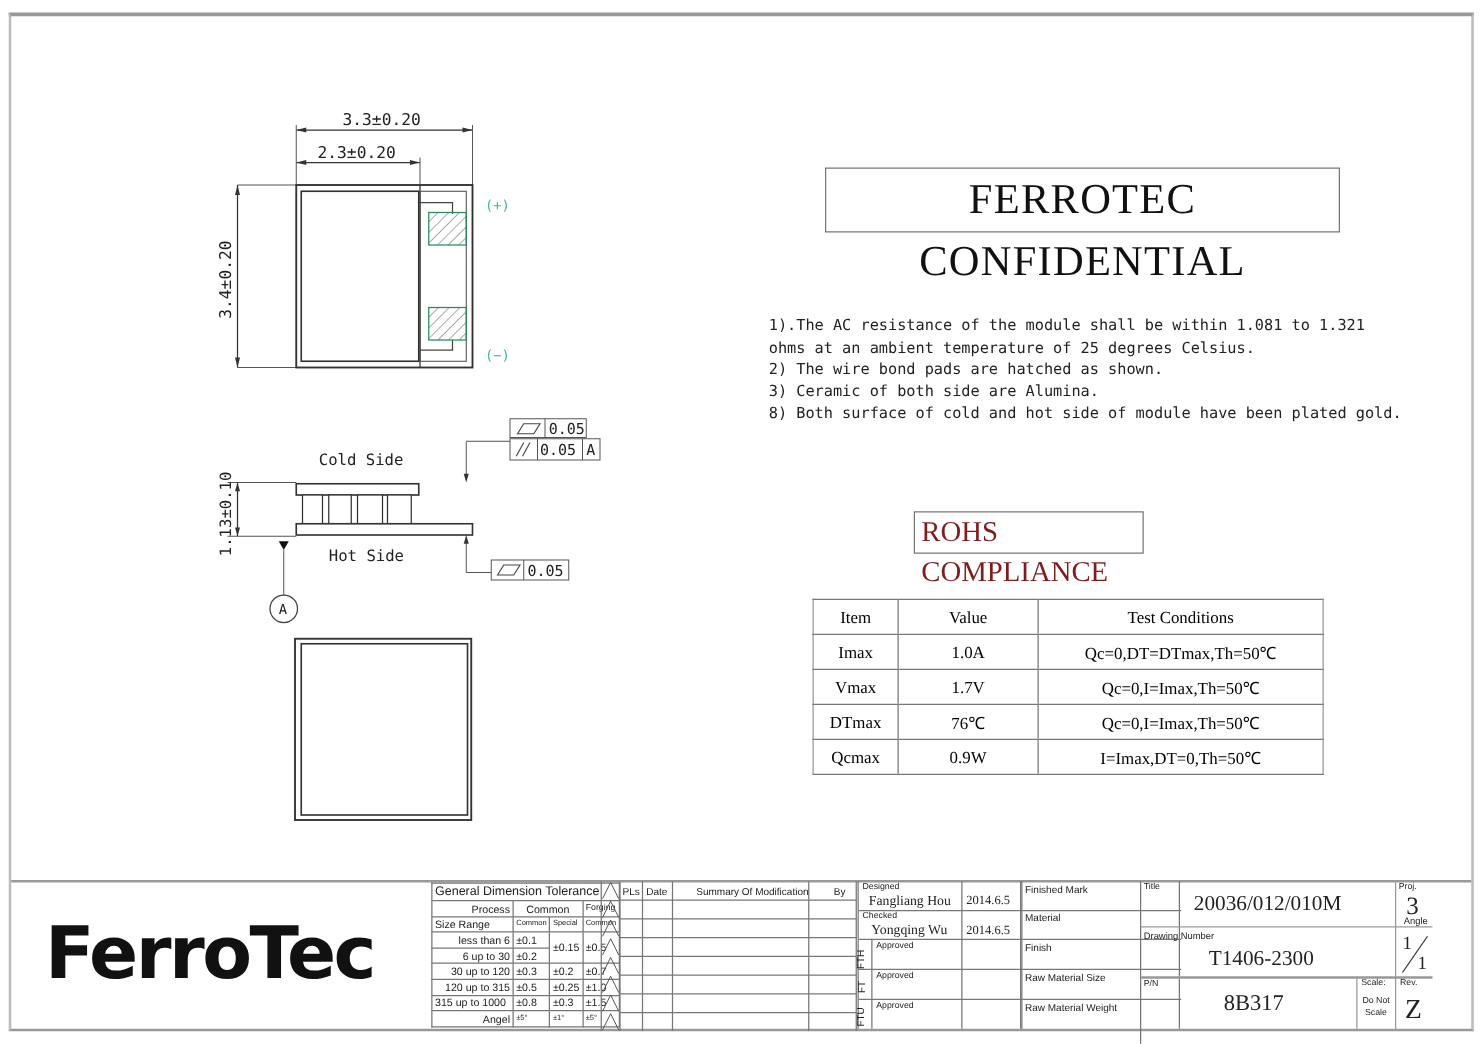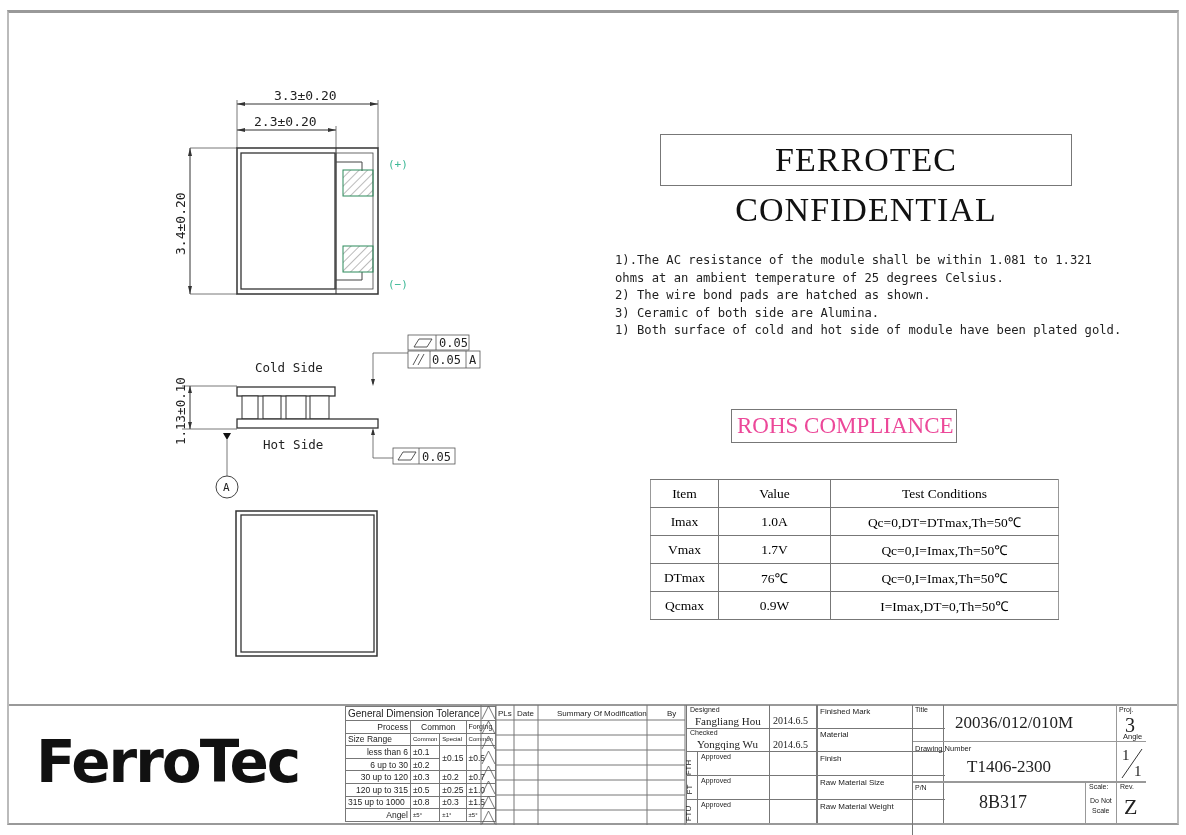--- a/index.html
+++ b/index.html
@@ -2,21 +2,21 @@
 <html><head>
 <meta charset="utf-8">
 <style>
   html, body { margin:0; padding:0; background:#ffffff; }
   body { width:1186px; height:835px; position:relative; overflow:hidden; font-family:"Liberation Sans", sans-serif; color:#222; }
   .abs { position:absolute; }
   .serif { font-family:"DejaVu Sans Mono", "Liberation Mono", monospace; }
   .frame { position:absolute; left:7px; top:10px; width:1172px; height:815px; border-top:3px solid #999; border-left:2px solid #bbb; border-right:2px solid #bbb; border-bottom:2px solid #999; box-sizing:border-box; }
   svg text { font-family:"DejaVu Sans Mono", "Liberation Mono", monospace; }
   .conf { position:absolute; left:660px; top:134px; width:412px; height:52px; border:1px solid #777; box-sizing:border-box; font-family:"Liberation Serif", serif; font-size:34px; line-height:50px; text-align:center; letter-spacing:1px; color:#111; }
-  .rohs { position:absolute; left:731px; top:409px; width:226px; height:34px; border:1px solid #777; box-sizing:border-box; font-family:"Liberation Serif", serif; font-size:23px; line-height:32px; padding-left:5px; color:#ec4899; }
+  .rohs { position:absolute; left:731px; top:409px; width:184px; height:34px; border:1px solid #777; box-sizing:border-box; font-family:"Liberation Serif", serif; font-size:23px; line-height:32px; padding-left:5px; color:#7f1d1d; }
   .notes { position:absolute; left:615px; top:252px; font-family:"DejaVu Sans Mono", monospace; font-size:12.2px; line-height:17.6px; color:#222; white-space:pre; }
   table.spec { position:absolute; left:650px; top:479px; border-collapse:collapse; font-family:"Liberation Serif", serif; font-size:13.5px; color:#000000; }
   table.spec td { border-top:1px solid #777; border-bottom:1px solid #777; height:27px; text-align:center; padding:0; }
   table.spec td + td { border-left:1px solid #777; }
   table.spec tr td:first-child { border-left:1px solid #999; }
   table.spec tr td:last-child { border-right:1px solid #999; }
   .logo { position:absolute; left:36px; top:727px; font-family:"DejaVu Sans", sans-serif; font-weight:bold; font-size:58px; letter-spacing:-2px; color:#111; line-height:70px; }
   table.tol { position:absolute; left:345px; top:706px; border-collapse:collapse; font-size:8.5px; color:#222; }
   table.tol td { border:1px solid #777; height:11.6px; padding:0 2px; line-height:10px; white-space:nowrap; }
   .small { font-size:6px !important; }
@@ -116,21 +116,21 @@
   <text x="262" y="131" font-size="12" fill="#222">0.05</text>
 </svg>
 
 <svg class="abs" style="left:200px;top:505px" width="200" height="165">
   <rect x="36" y="6" width="141" height="145" fill="none" stroke="#333" stroke-width="1.5"></rect>
   <rect x="41" y="10" width="133" height="137" fill="none" stroke="#333" stroke-width="1.3"></rect>
 </svg>
 
 <div class="conf">FERROTEC CONFIDENTIAL</div>
 
-<div class="notes"><div>1).The AC resistance of the module shall be within 1.081 to 1.321</div><div>ohms at an ambient temperature of 25 degrees Celsius.</div><div>2) The wire bond pads are hatched as shown.</div><div>3) Ceramic of both side are Alumina.</div><div>1) Both surface of cold and hot side of module have been plated gold.</div></div>
+<div class="notes"><div>1).The AC resistance of the module shall be within 1.081 to 1.321</div><div>ohms at an ambient temperature of 25 degrees Celsius.</div><div>2) The wire bond pads are hatched as shown.</div><div>3) Ceramic of both side are Alumina.</div><div>8) Both surface of cold and hot side of module have been plated gold.</div></div>
 
 <div class="rohs">ROHS COMPLIANCE</div>
 
 <table class="spec">
   <tbody>
       <tr>
     <td style="width:67px">Item</td>
     <td style="width:111px">Value</td>
     <td style="width:227px">Test Conditions</td>
   </tr>

